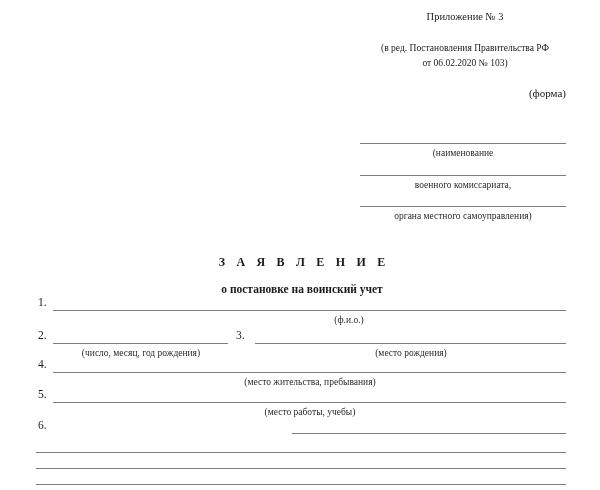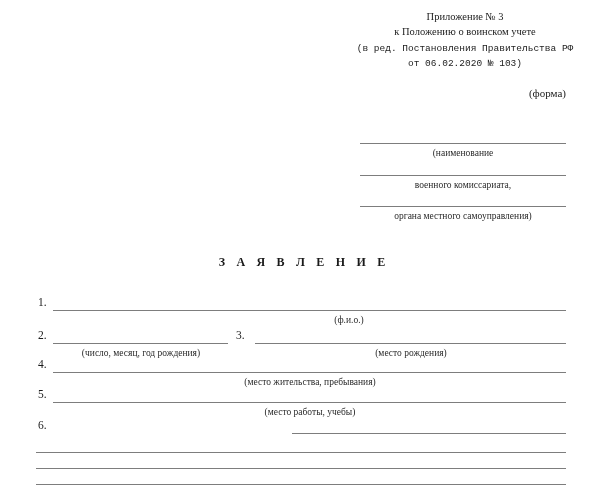--- a/index.html
+++ b/index.html
@@ -33,21 +33,20 @@
   .right  { transform: translateX(-100%); }
 
   
   .hdr-line {
     font-size: 10.5px;
     color: #222;
   }
   .hdr-sub {
     font-size: 9.5px;
     color: #222;
-    font-family: Liberation Mono, monospace;
   }
 
   .forma {
     font-size: 11px;
   }
   .addressee {
     font-size: 11px;
   }
 
   
@@ -80,40 +79,40 @@
     color: #2a2a2a;
   }
 </style>
 </head>
 <body>
 
 <div class="doc">
 
   <div class="t hdr-line center" style="left:465px; top:12px;">Приложение № 3</div>
 
-  <div class="t hdr-line center" style="left:465px; top:27px;">к Положению о воинском учете</div>
 
   <div class="t hdr-sub center" style="left:465px; top:44px;">(в ред. Постановления Правительства РФ</div>
 
   <div class="t hdr-sub center" style="left:465px; top:59px;">от 06.02.2020 № 103)</div>
 
   <div class="t forma right" style="left:566px; top:88px;">(форма)</div>
 
 
   <div class="rule" style="left:360px; top:143px; width:206px;"></div>
   <div class="t caption center" style="left:463px; top:149px;">(наименование</div>
 
   <div class="rule" style="left:360px; top:175px; width:206px;"></div>
   <div class="t caption center" style="left:463px; top:181px;">военного комиссариата,</div>
 
   <div class="rule" style="left:360px; top:206px; width:206px;"></div>
   <div class="t caption center" style="left:463px; top:212px;">органа местного самоуправления)</div>
 
   <div class="t title-main center" style="left:304px; top:256px;">З А Я В Л Е Н И Е</div>
 
+  <div class="t title-sub center" style="left:302px; top:284px;">о постановке на воинский учет</div>
 
   <div class="t num" style="left:38px; top:297px;">1.</div>
   <div class="rule" style="left:53px; top:310px; width:513px;"></div>
   <div class="t caption center" style="left:310px; top:316px;margin-left:39px;">(ф.и.о.)</div>
 
   <div class="t num" style="left:38px; top:330px;">2.</div>
   <div class="rule" style="left:53px; top:343px; width:175px;"></div>
   <div class="t caption center" style="left:141px; top:349px;">(число, месяц, год рождения)</div>
 
   <div class="t num" style="left:236px; top:330px;">3.</div>

